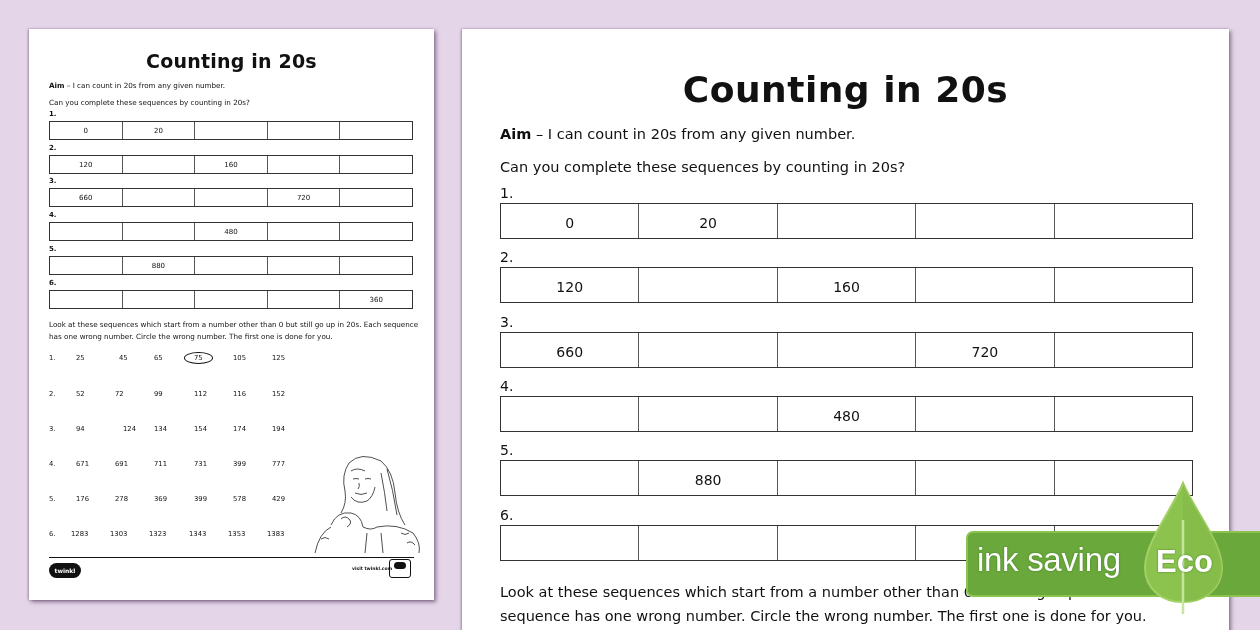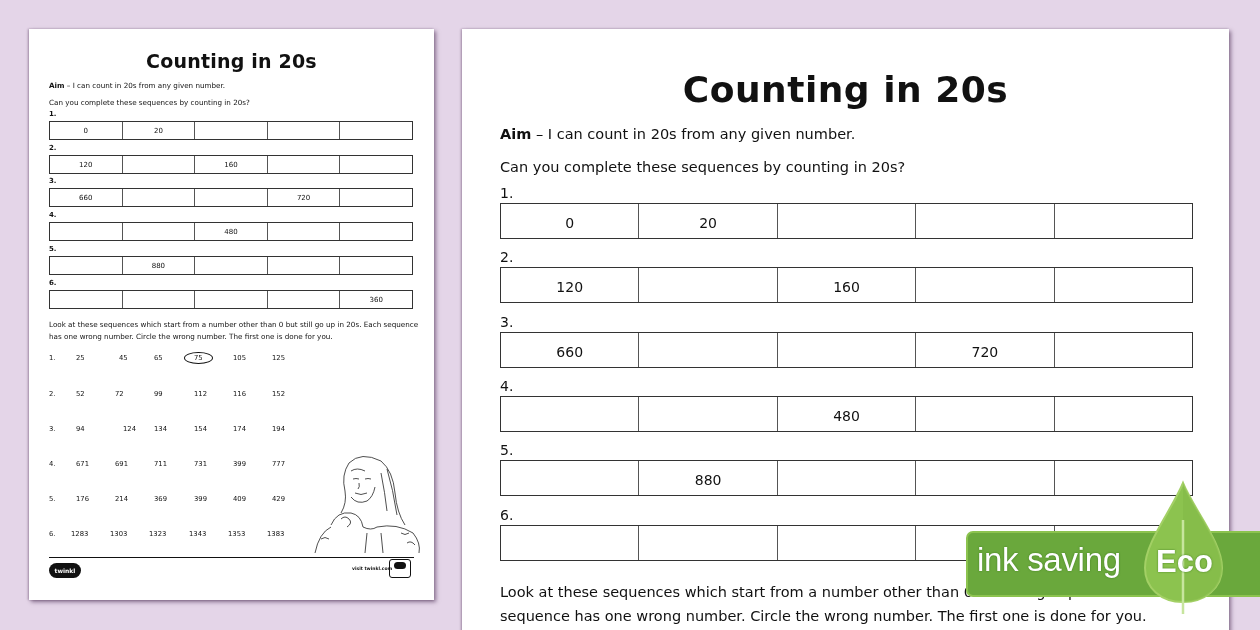--- a/index.html
+++ b/index.html
@@ -193,24 +193,24 @@
     <span style="left:27px">671</span>
     <span style="left:66px">691</span>
     <span style="left:105px">711</span>
     <span style="left:145px">731</span>
     <span style="left:184px">399</span>
     <span style="left:223px">777</span>
   </div>
   <div class="wrong-row" style="top:466px">
     <span style="left:0">5.</span>
     <span style="left:27px">176</span>
-    <span style="left:66px">214</span>
+    <span style="left:66px">278</span>
     <span style="left:105px">369</span>
     <span style="left:145px">399</span>
-    <span style="left:184px">409</span>
+    <span style="left:184px">578</span>
     <span style="left:223px">429</span>
   </div>
   <div class="wrong-row" style="top:501px">
     <span style="left:0">6.</span>
     <span style="left:22px">1283</span>
     <span style="left:61px">1303</span>
     <span style="left:100px">1323</span>
     <span style="left:140px">1343</span>
     <span style="left:179px">1353</span>
     <span style="left:218px">1383</span>

